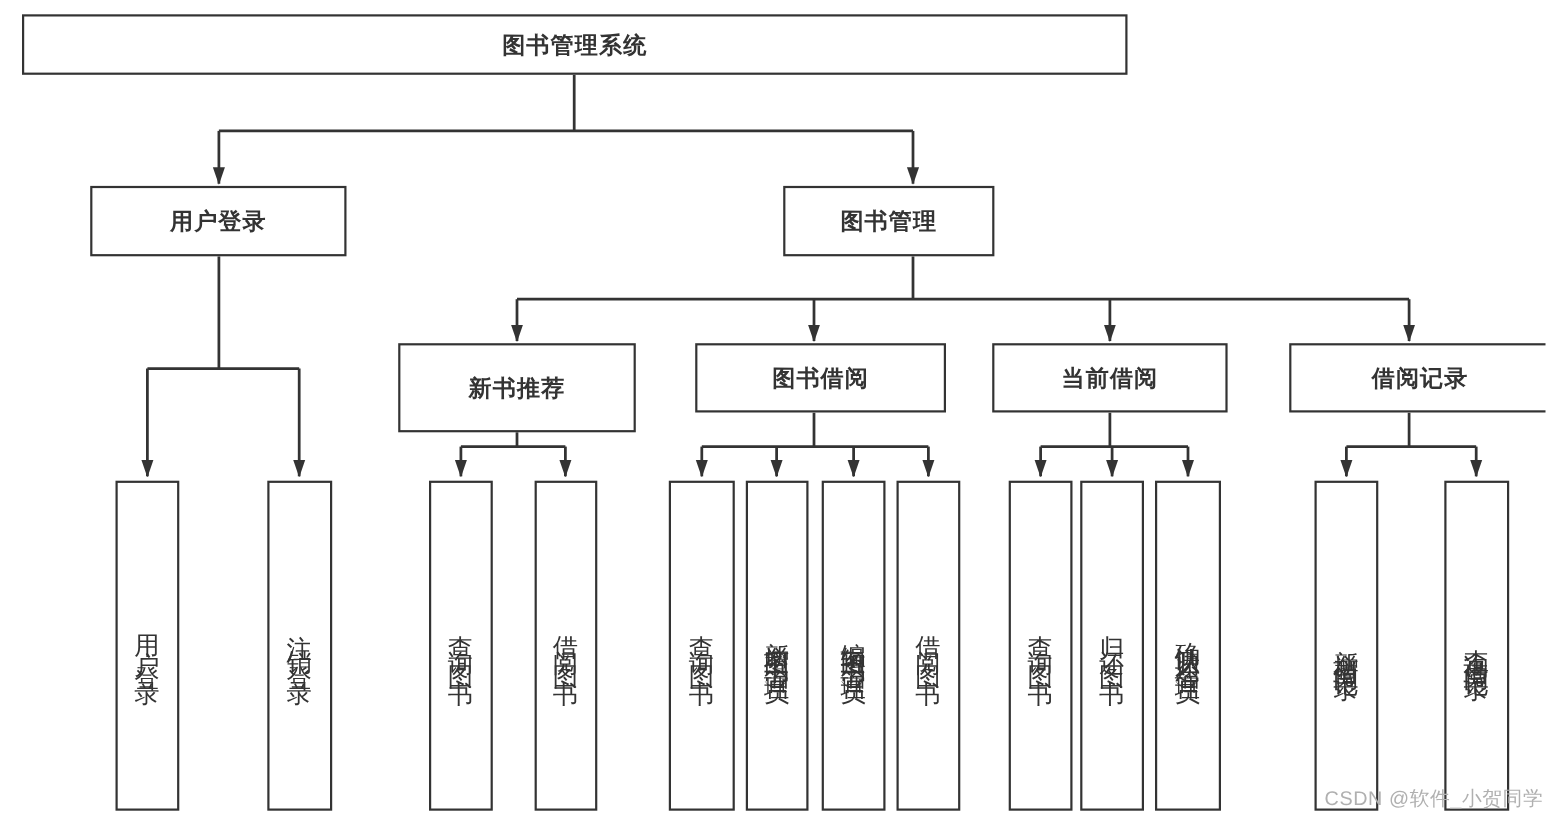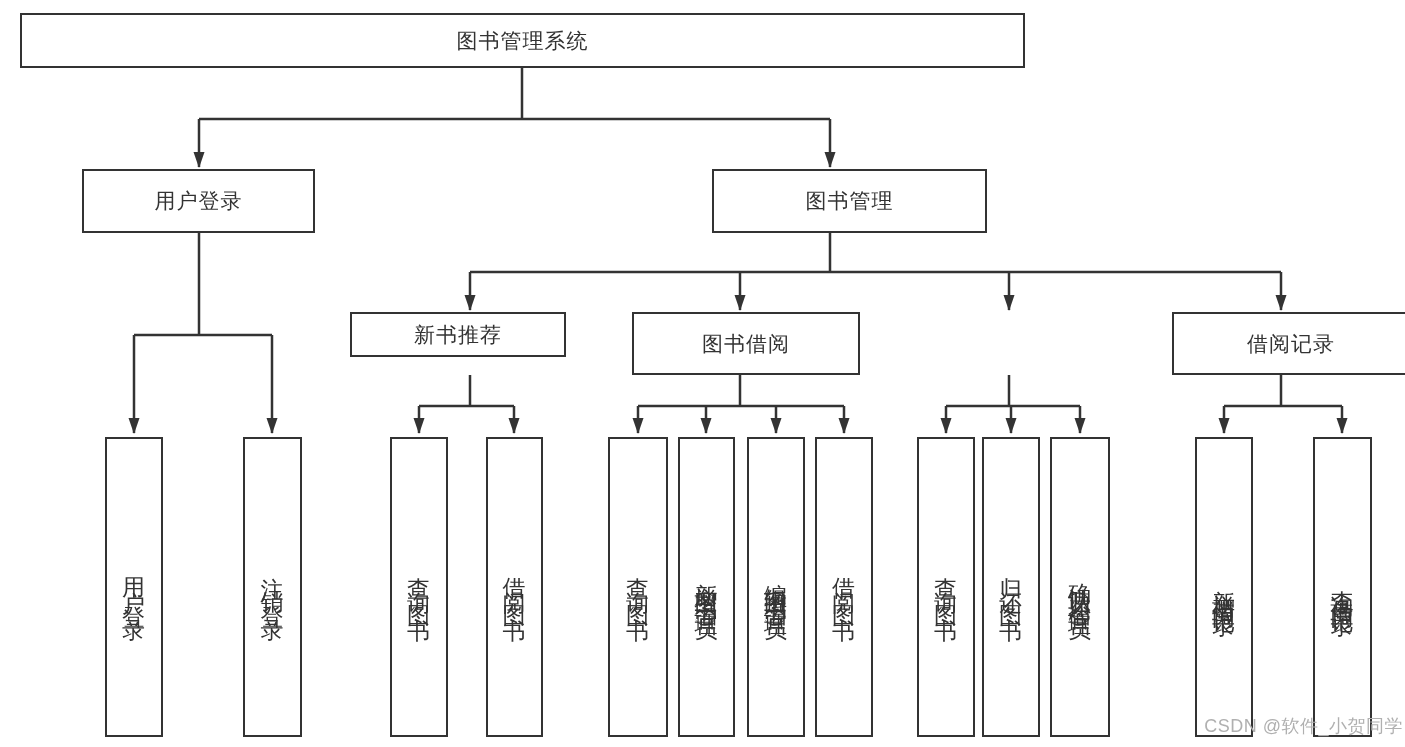--- a/index.html
+++ b/index.html
@@ -39,20 +39,21 @@
     display: flex;
     align-items: center;
     justify-content: center;
     color: var(--text);
   }
   .box.h span {
     font-size: 21px;
     letter-spacing: 1px;
     color: var(--text);
     white-space: nowrap;
+    font-weight: bold;
   }
   .v-label {
     writing-mode: vertical-rl;
     text-orientation: mixed;
     font-size: 23px;
     line-height: 1.05;
     letter-spacing: 5px;
     color: var(--text);
     max-height: 290px;
   }
@@ -114,29 +115,32 @@
     <line class="ln" x1="1342" y1="406" x2="1342" y2="433" marker-end="url(#arrow)"></line>
   </svg>
 
   <div class="box h" style="left:20px;top:13px;width:1005px;height:55px">
     <span>图书管理系统</span>
   </div>
 
   <div class="box h" style="left:82px;top:169px;width:233px;height:64px">
     <span>用户登录</span>
   </div>
-  <div class="box h" style="left:712px;top:169px;width:275px;height:64px">
+  <div class="box h" style="left:712px;top:169px;width:192px;height:64px">
     <span>图书管理</span>
   </div>
 
-  <div class="box h" style="left:350px;top:312px;width:216px;height:45px">
+  <div class="box h" style="left:362px;top:312px;width:216px;height:81px">
     <span>新书推荐</span>
   </div>
   <div class="box h" style="left:632px;top:312px;width:228px;height:63px">
     <span>图书借阅</span>
+  </div>
+  <div class="box h" style="left:902px;top:312px;width:214px;height:63px">
+    <span>当前借阅</span>
   </div>
   <div class="box h" style="left:1172px;top:312px;width:238px;height:63px">
     <span>借阅记录</span>
   </div>
 
   <div class="box v" style="left:105px;top:437px;width:58px;height:300px">
     <span class="v-label loose">用户登录</span>
   </div>
   <div class="box v" style="left:243px;top:437px;width:59px;height:300px">
     <span class="v-label loose">注销登录</span>

